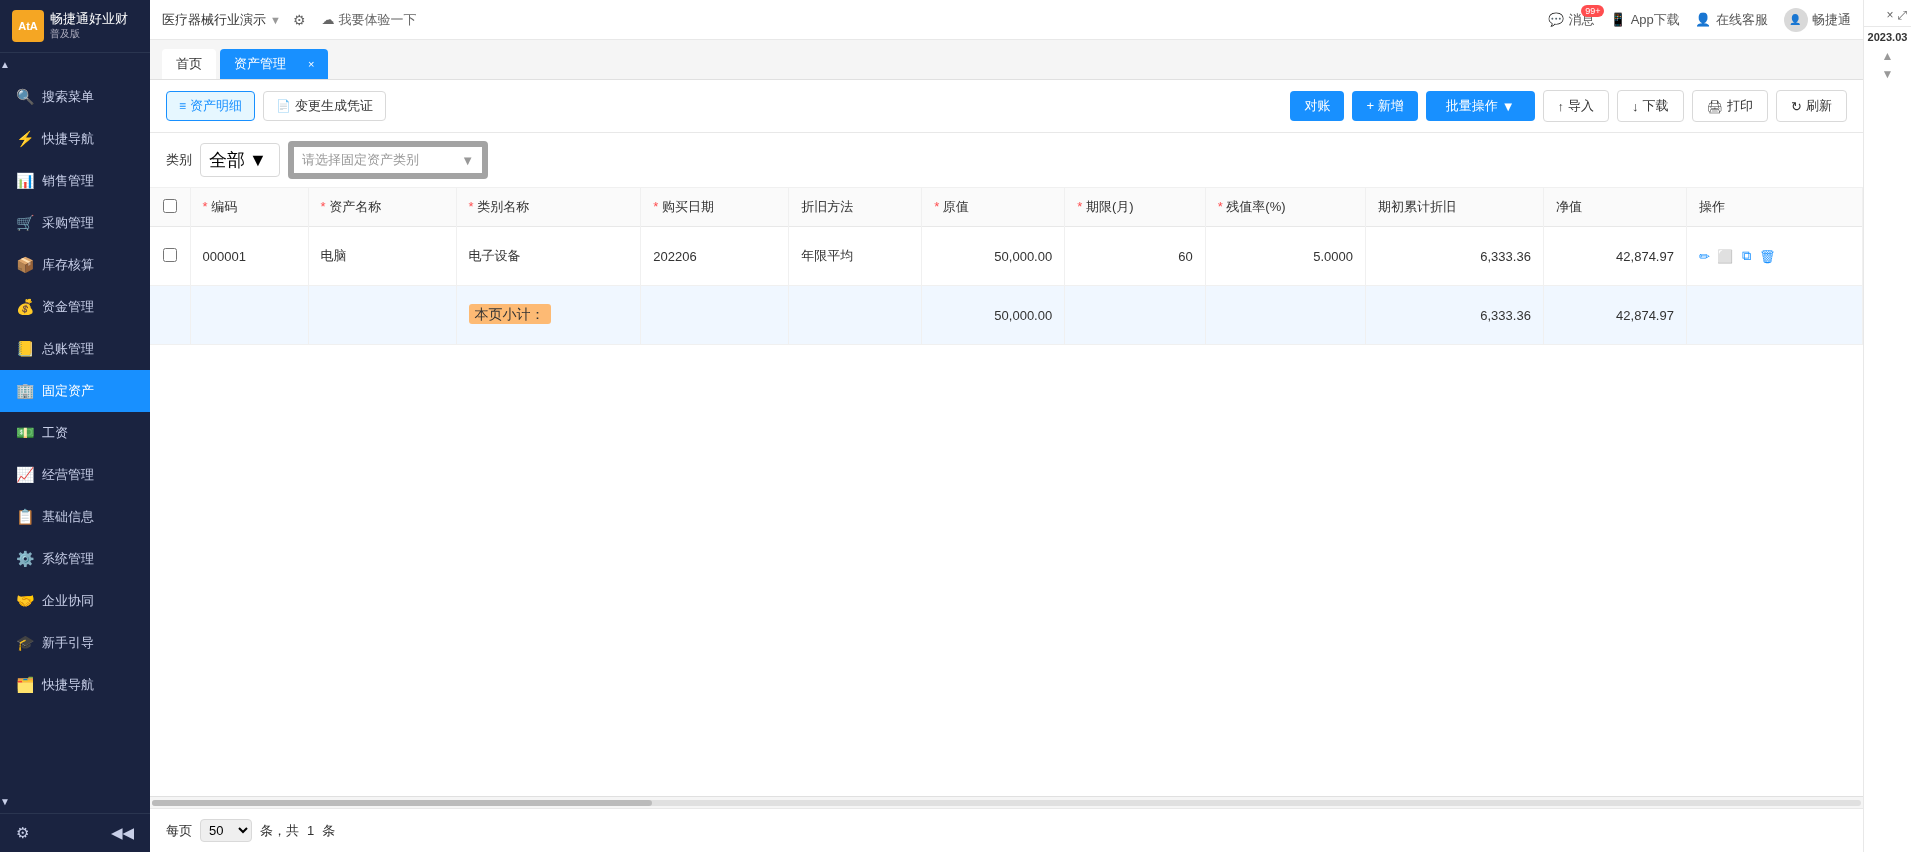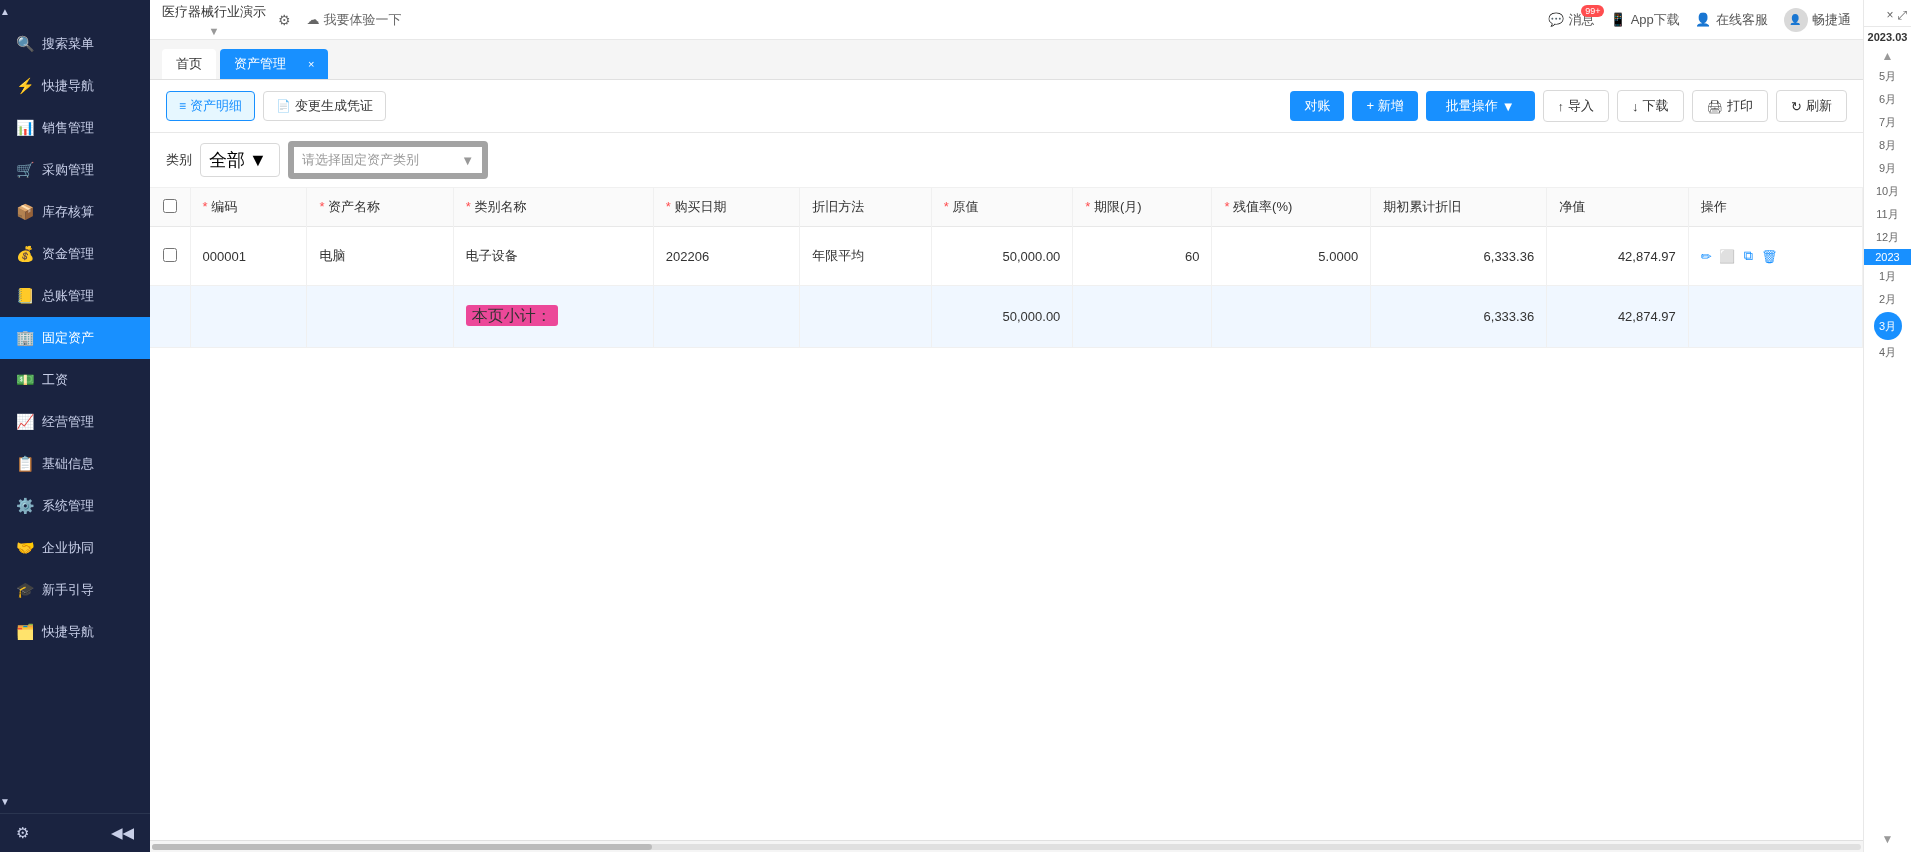--- a/index.html
+++ b/index.html
@@ -86,21 +86,20 @@
       border-bottom: 1px solid #e8e8e8;
       gap: 8px;
     }
     .topbar-company {
       display: flex;
       align-items: center;
       gap: 4px;
       font-size: 13px;
       color: #333;
       cursor: pointer;
-      flex-direction: column;
     }
     .topbar-company-arrow { color: #999; font-size: 11px; }
     .topbar-gear { color: #666; cursor: pointer; font-size: 14px; margin-left: 4px; }
     .topbar-experience {
       display: flex;
       align-items: center;
       gap: 4px;
       color: #666;
       font-size: 13px;
       margin-left: 8px;
@@ -414,20 +413,29 @@
       font-size: 11px;
     }
     .right-panel-scroll { width: 100%; overflow-y: auto; flex: 1; }
     .right-panel-scroll::-webkit-scrollbar { width: 2px; }
     .right-panel-arrow { color: #999; font-size: 12px; cursor: pointer; padding: 2px; }
   </style>
 </head>
 <body>
 
 <div class="sidebar">
+  <div class="sidebar-logo">
+    <div class="sidebar-logo-icon">
+      <span>AtA</span>
+    </div>
+    <div>
+      <div class="sidebar-logo-text">畅捷通好业财</div>
+      <div class="sidebar-logo-sub">普及版</div>
+    </div>
+  </div>
   <div class="scroll-indicator">
     <span class="scroll-arrow">▲</span>
   </div>
   <div class="sidebar-scroll">
 
   <div class="sidebar-item">
         <span class="sidebar-item-icon">🔍</span>
         <span>搜索菜单</span>
       </div>
       <div class="sidebar-item">
@@ -631,59 +639,55 @@
           <span class="action-icon disabled">⬜</span>
           <span class="action-icon">⧉</span>
           <span class="action-icon">🗑</span>
         </div>
       </td>
     </tr>
             <tr class="subtotal-row">
     <td></td>
     <td></td>
     <td></td>
-    <td><span style="background:#ec4899;padding:2px 6px;border-radius:3px;font-size:16px;">本页小计：</span></td>
+    <td><span style="background:#fdba74;padding:2px 6px;border-radius:3px;font-size:14px;">本页小计：</span></td>
     <td></td>
     <td></td>
     <td style="text-align:right;">50,000.00</td>
     <td></td>
     <td></td>
     <td style="text-align:right;">6,333.36</td>
     <td style="text-align:right;">42,874.97</td>
     <td></td>
   </tr>
           </tbody>
       </table>
     </div>
 
     <div class="scrollbar-bottom">
       <div class="scrollbar-track">
         <div class="scrollbar-thumb"></div>
       </div>
     </div>
 
+    <div class="pagination">
+      <span>每页</span>
+      <select class="pagination-select">
+        <option>50</option>
+        <option>100</option>
+        <option>200</option>
+      </select>
+      <span>条，共</span>
+      <span>1</span>
+      <span>条</span>
+    </div>
   </div>
 </div>
 
 <div class="right-panel">
   <div class="right-panel-header">
     <span class="right-panel-icon">×</span>
     <span class="right-panel-icon">⤢</span>
   </div>
   <div class="right-panel-year">2023.03</div>
   <div class="right-panel-arrow" style="text-align:center;">▲</div>
-  <div class="right-panel-scroll" id="month-list">
-  <div class="month-item">5月</div>
-      <div class="month-item">6月</div>
-      <div class="month-item">7月</div>
-      <div class="month-item">8月</div>
-      <div class="month-item">9月</div>
-      <div class="month-item">10月</div>
-      <div class="month-item">11月</div>
-      <div class="month-item">12月</div>
-      <div style="background: rgb(24, 144, 255); color: white; text-align: center; font-size: 11px; padding: 2px 0px; width: 100%;">2023</div>
-      <div class="month-item">1月</div>
-      <div class="month-item">2月</div>
-      <div class="month-item circle">3月</div>
-      <div class="month-item">4月</div>
-    </div>
   <div class="right-panel-arrow" style="text-align:center;">▼</div>
 </div>
 
 </body></html>

